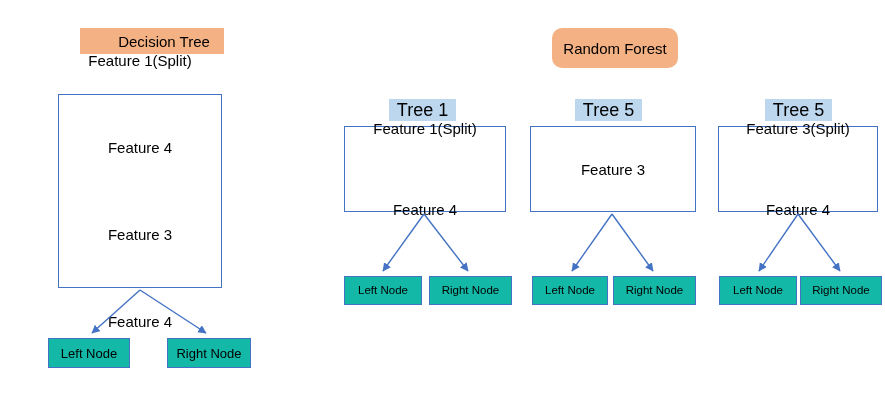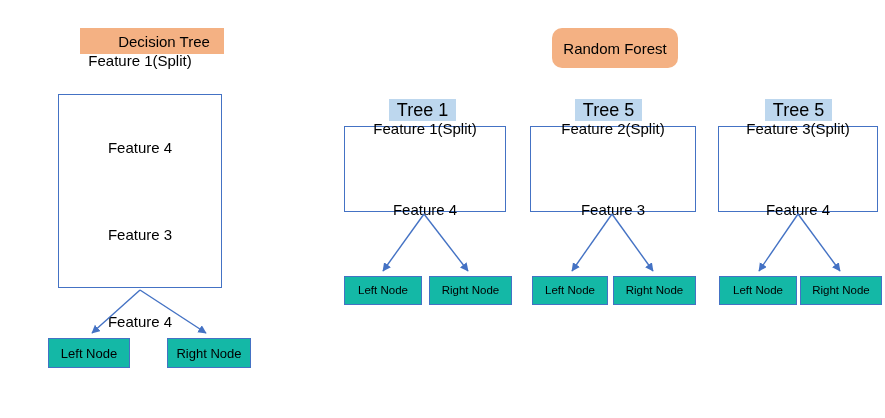--- a/index.html
+++ b/index.html
@@ -107,21 +107,20 @@
   <div class="tree-label" style="left:389px; top:99px; width:67px; height:22px;">Tree 1</div>
   <div class="node-box root-small" style="left:344px; top:126px; width:162px; height:86px;">
     <div class="feature-line">Feature 1(Split)</div>
     <div class="feature-line">Feature 4</div>
   </div>
   <div class="leaf-box leaf-small" style="left:344px; top:276px; width:78px; height:29px;">Left Node</div>
   <div class="leaf-box leaf-small" style="left:429px; top:276px; width:83px; height:29px;">Right Node</div>
 
   <div class="tree-label" style="left:575px; top:99px; width:67px; height:22px;">Tree 5</div>
   <div class="node-box root-small" style="left:530px; top:126px; width:166px; height:86px;">
-    <div class="feature-line">Feature 2(Split)</div>
     <div class="feature-line">Feature 3</div>
   </div>
   <div class="leaf-box leaf-small" style="left:532px; top:276px; width:76px; height:29px;">Left Node</div>
   <div class="leaf-box leaf-small" style="left:613px; top:276px; width:83px; height:29px;">Right Node</div>
 
   <div class="tree-label" style="left:765px; top:99px; width:67px; height:22px;">Tree 5</div>
   <div class="node-box root-small" style="left:718px; top:126px; width:160px; height:86px;">
     <div class="feature-line">Feature 3(Split)</div>
     <div class="feature-line">Feature 4</div>
   </div>

